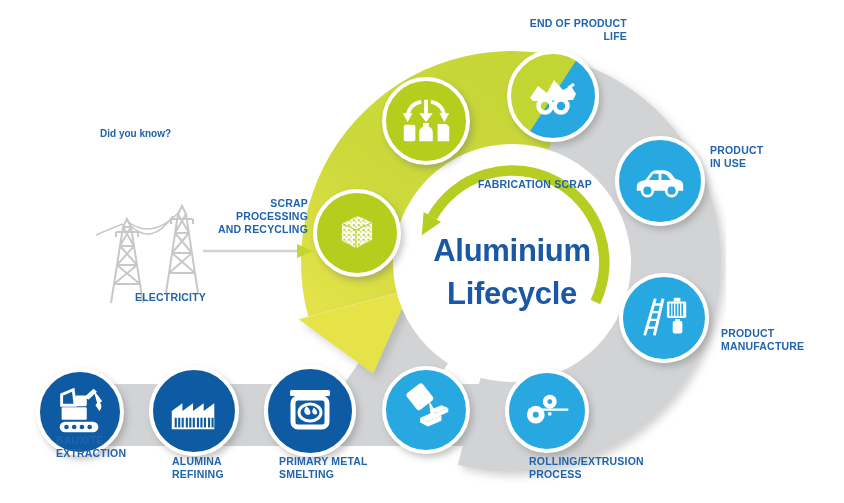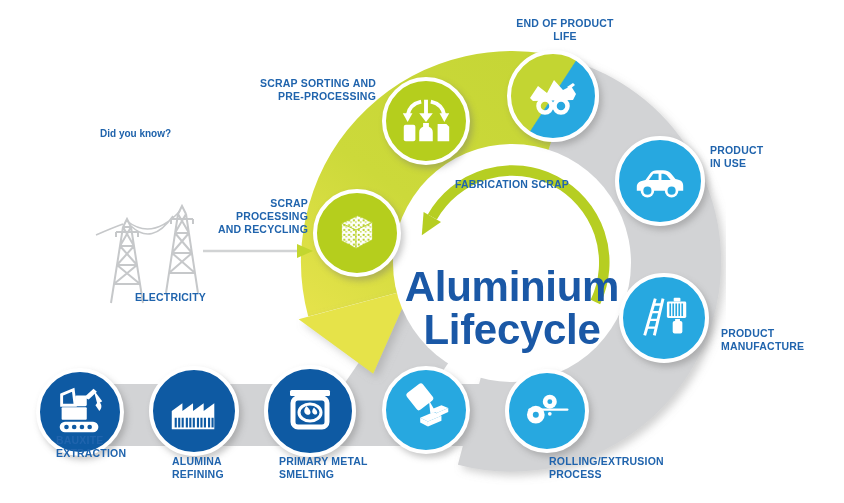--- a/index.html
+++ b/index.html
@@ -5,24 +5,24 @@
   html,body{margin:0;padding:0;background:#fff;}
   #canvas{position:relative;width:844px;height:503px;overflow:hidden;background:#fff;
           font-family:"Liberation Sans",sans-serif;}
   #bg{position:absolute;left:0;top:0;}
   .node{position:absolute;border-radius:50%;border:4px solid #fff;box-sizing:border-box;
         display:flex;align-items:center;justify-content:center;
         box-shadow:3px 4px 6px rgba(110,110,110,.38);}
   .node svg{display:block;}
   .lbl{position:absolute;font-weight:700;font-size:10.5px;line-height:13px;
        color:#2064ad;letter-spacing:.2px;white-space:nowrap;}
-  .lbl.center{text-align:center;white-space:normal;}
+  .lbl.center{text-align:right;white-space:normal;}
   .lbl.right{text-align:right;white-space:normal;}
   #title{position:absolute;left:394px;top:229px;width:236px;text-align:center;
-         font-weight:700;font-size:42px;line-height:43px;color:#1a58a6;letter-spacing:-.3px;margin-top:36px;}
+         font-weight:700;font-size:31px;line-height:43px;color:#1a58a6;letter-spacing:-.3px;}
   #didyouknow{position:absolute;left:100px;top:128px;width:150px;}
   #didyouknow .head{font-weight:700;font-size:10px;color:#1e62ab;margin-bottom:3px;}
   #didyouknow .body{font-size:11.5px;line-height:13px;color:#85878a;}
   #didyouknow .hl{font-weight:700;color:#55575a;}
 </style>
 </head>
 <body>
 
 <div id="canvas">
 
@@ -235,24 +235,20 @@
         <path d="M29 27 L46 19 L46 37 L29 46 Z" fill="url(#balePat)"></path>
       </g>
     </svg>
   </div>
 
   <div class="lbl center" style="left:503px;top:17px;width:124px;">
     <div>END OF PRODUCT</div>
     <div>LIFE</div>
   </div>
 
-  <div class="lbl right" style="left:250px;top:77px;width:126px;">
-    <div>SCRAP SORTING AND</div>
-    <div>PRE-PROCESSING</div>
-  </div>
 
   <div class="lbl" style="left:710px;top:144px;">
     <div>PRODUCT</div>
     <div>IN USE</div>
   </div>
 
   <div class="lbl center" style="left:432px;top:178px;width:160px;"><span>FABRICATION SCRAP</span></div>
 
   <div class="lbl right" style="left:200px;top:197px;width:108px;">
     <div>SCRAP PROCESSING</div>
@@ -275,21 +271,21 @@
     <div>ALUMINA</div>
     <div>REFINING</div>
   </div>
 
   <div class="lbl" style="left:279px;top:455px;">
     <div>PRIMARY METAL</div>
     <div>SMELTING</div>
   </div>
 
 
-  <div class="lbl" style="left:549px;top:455px;">
+  <div class="lbl" style="left:529px;top:455px;">
     <div>ROLLING/EXTRUSION</div>
     <div>PROCESS</div>
   </div>
 
   <div id="title">
     <div>Aluminium</div>
     <div>Lifecycle</div>
   </div>
 
   <div id="didyouknow">

